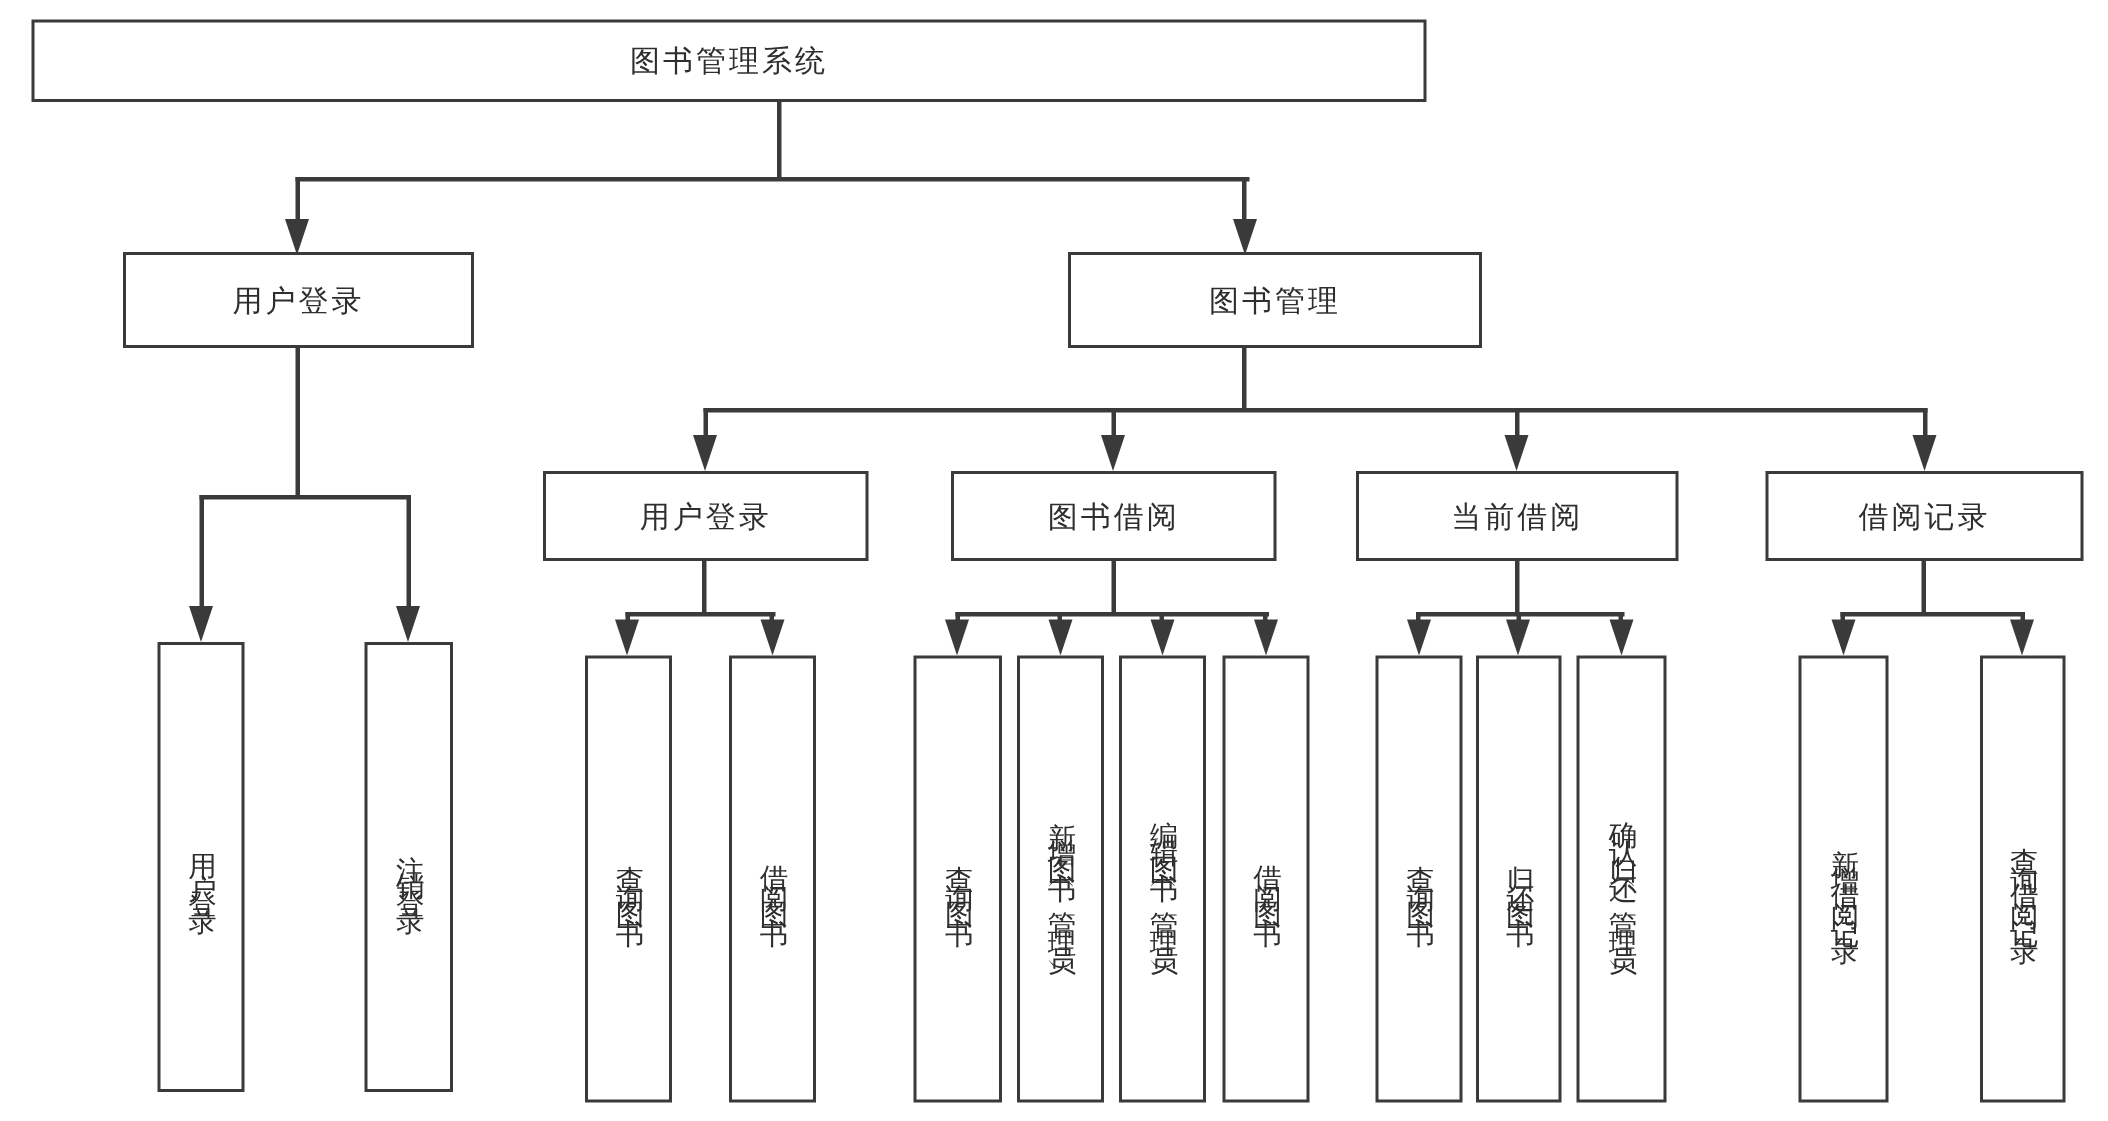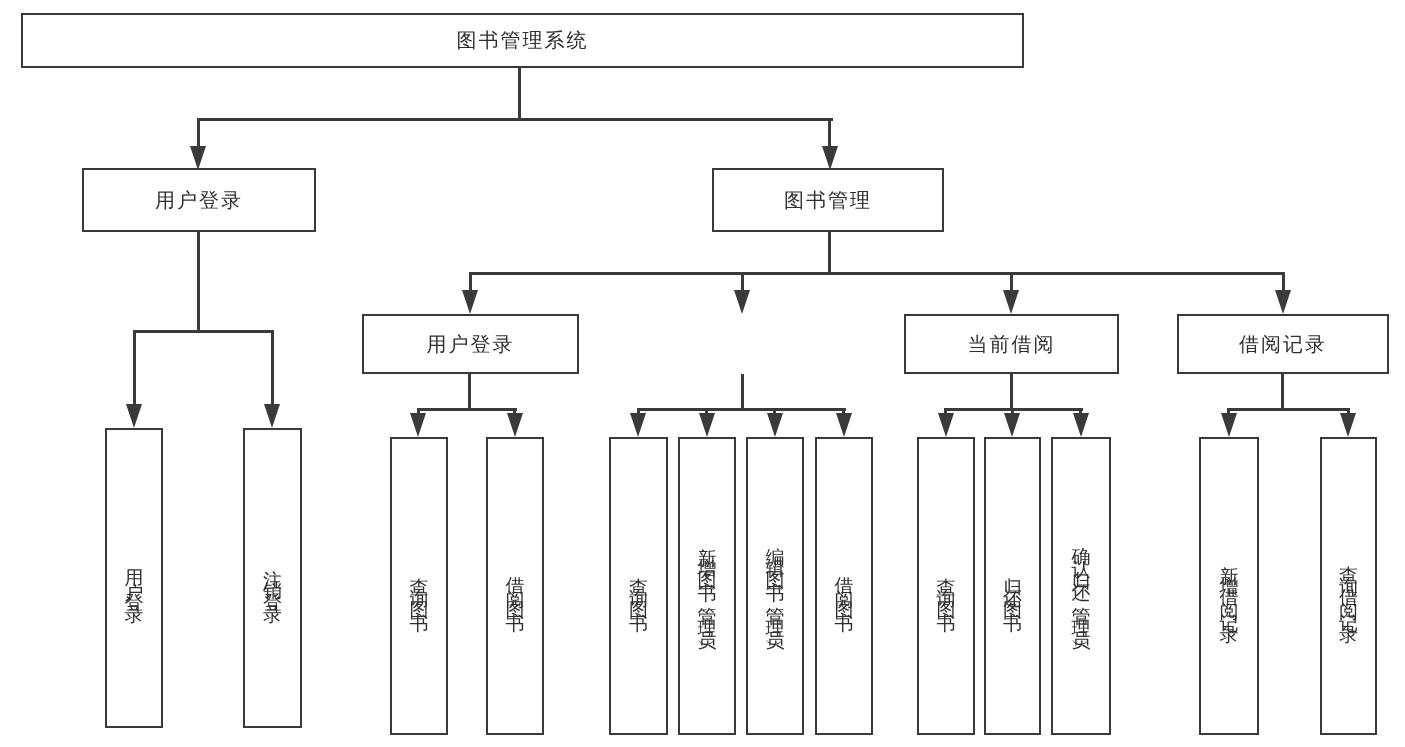--- a/index.html
+++ b/index.html
@@ -51,35 +51,35 @@
     color:#d4d4d4;
     z-index:5;
     white-space:nowrap;
   }
 </style>
 </head>
 <body>
 
 <div class="canvas">
 
-  <div class="node" style="left:21px;top:13px;width:1003px;height:55px;">
+  <div class="node" style="left:21px;top:13px;width:930px;height:55px;">
     <span class="h-label">图书管理系统</span>
   </div>
 
   <div class="line" style="left:518px;top:68px;width:3px;height:52px;"></div>
   <div class="line" style="left:197px;top:118px;width:636px;height:3px;"></div>
   <div class="line" style="left:197px;top:118px;width:3px;height:30px;"></div>
   <div class="arr" style="left:190px;top:146px;"></div>
   <div class="line" style="left:828px;top:118px;width:3px;height:30px;"></div>
   <div class="arr" style="left:822px;top:146px;"></div>
 
   <div class="node" style="left:82px;top:168px;width:234px;height:64px;">
     <span class="h-label">用户登录</span>
   </div>
-  <div class="node" style="left:712px;top:168px;width:232px;height:64px;">
+  <div class="node" style="left:712px;top:168px;width:276px;height:64px;">
     <span class="h-label">图书管理</span>
   </div>
 
   <div class="line" style="left:197px;top:232px;width:3px;height:100px;"></div>
   <div class="line" style="left:133px;top:330px;width:141px;height:3px;"></div>
   <div class="line" style="left:133px;top:330px;width:3px;height:74px;"></div>
   <div class="arr" style="left:126px;top:404px;"></div>
   <div class="line" style="left:271px;top:330px;width:3px;height:74px;"></div>
   <div class="arr" style="left:264px;top:404px;"></div>
 
@@ -89,20 +89,23 @@
   <div class="arr" style="left:462px;top:290px;"></div>
   <div class="line" style="left:741px;top:272px;width:3px;height:20px;"></div>
   <div class="arr" style="left:734px;top:290px;"></div>
   <div class="line" style="left:1010px;top:272px;width:3px;height:20px;"></div>
   <div class="arr" style="left:1003px;top:290px;"></div>
   <div class="line" style="left:1282px;top:272px;width:3px;height:20px;"></div>
   <div class="arr" style="left:1275px;top:290px;"></div>
 
   <div class="node" style="left:362px;top:314px;width:217px;height:60px;">
     <span class="h-label">用户登录</span>
+  </div>
+  <div class="node" style="left:634px;top:314px;width:217px;height:60px;">
+    <span class="h-label">图书借阅</span>
   </div>
   <div class="node" style="left:904px;top:314px;width:215px;height:60px;">
     <span class="h-label">当前借阅</span>
   </div>
   <div class="node" style="left:1177px;top:314px;width:212px;height:60px;">
     <span class="h-label">借阅记录</span>
   </div>
 
   <div class="line" style="left:468px;top:374px;width:3px;height:36px;"></div>
   <div class="line" style="left:417px;top:408px;width:100px;height:3px;"></div>

